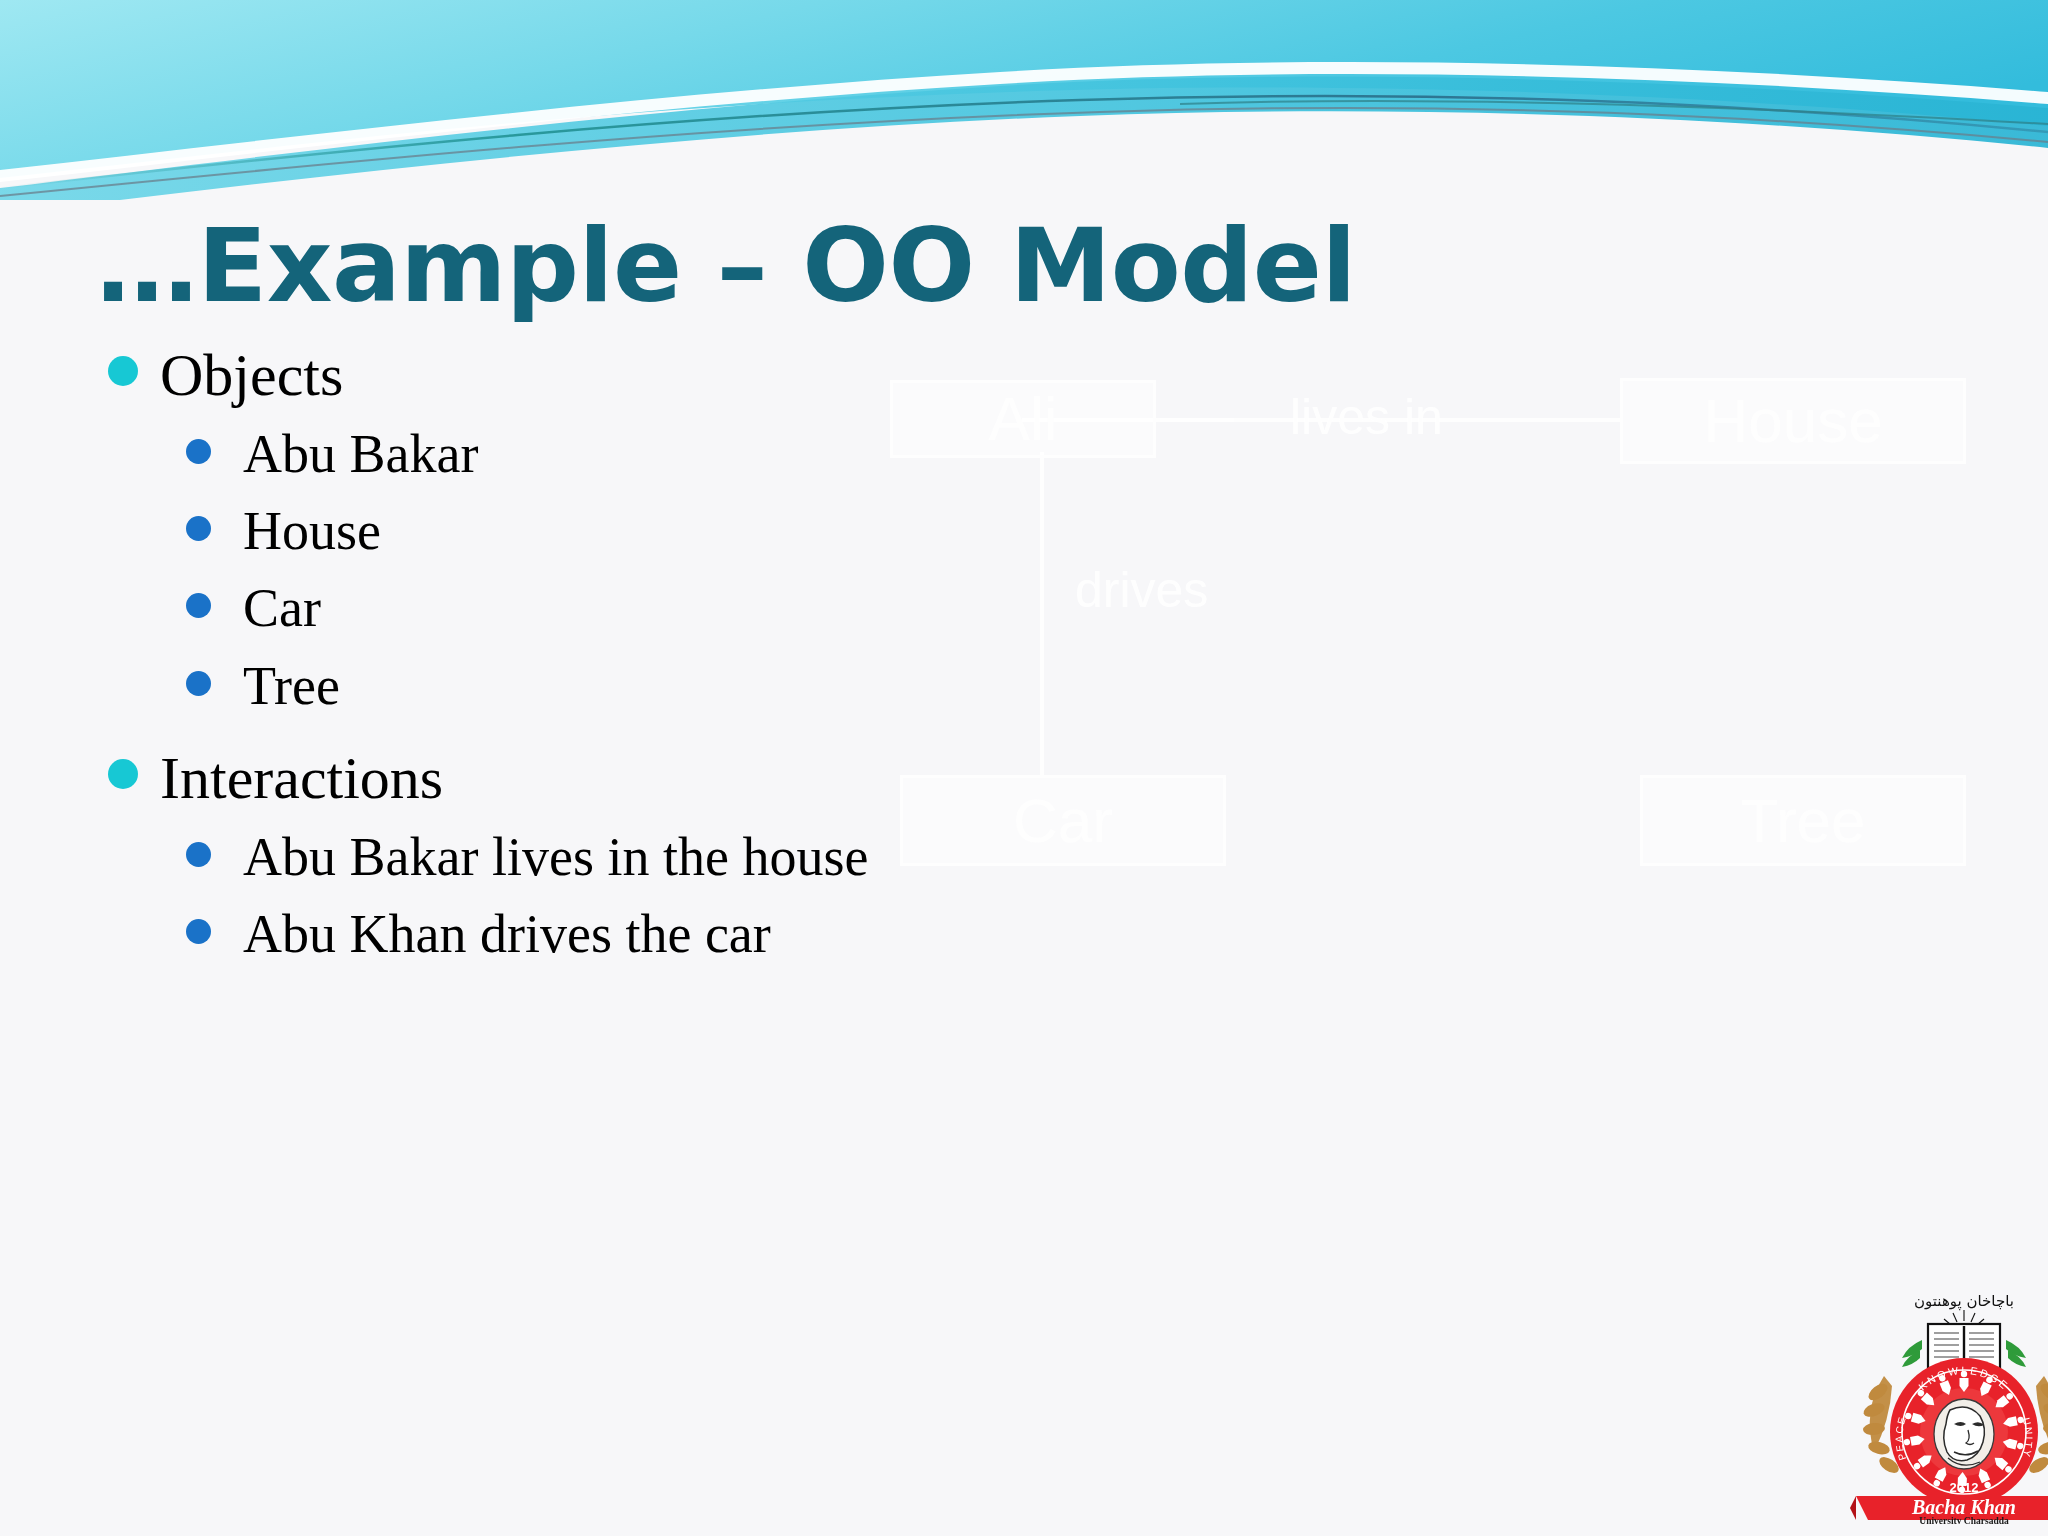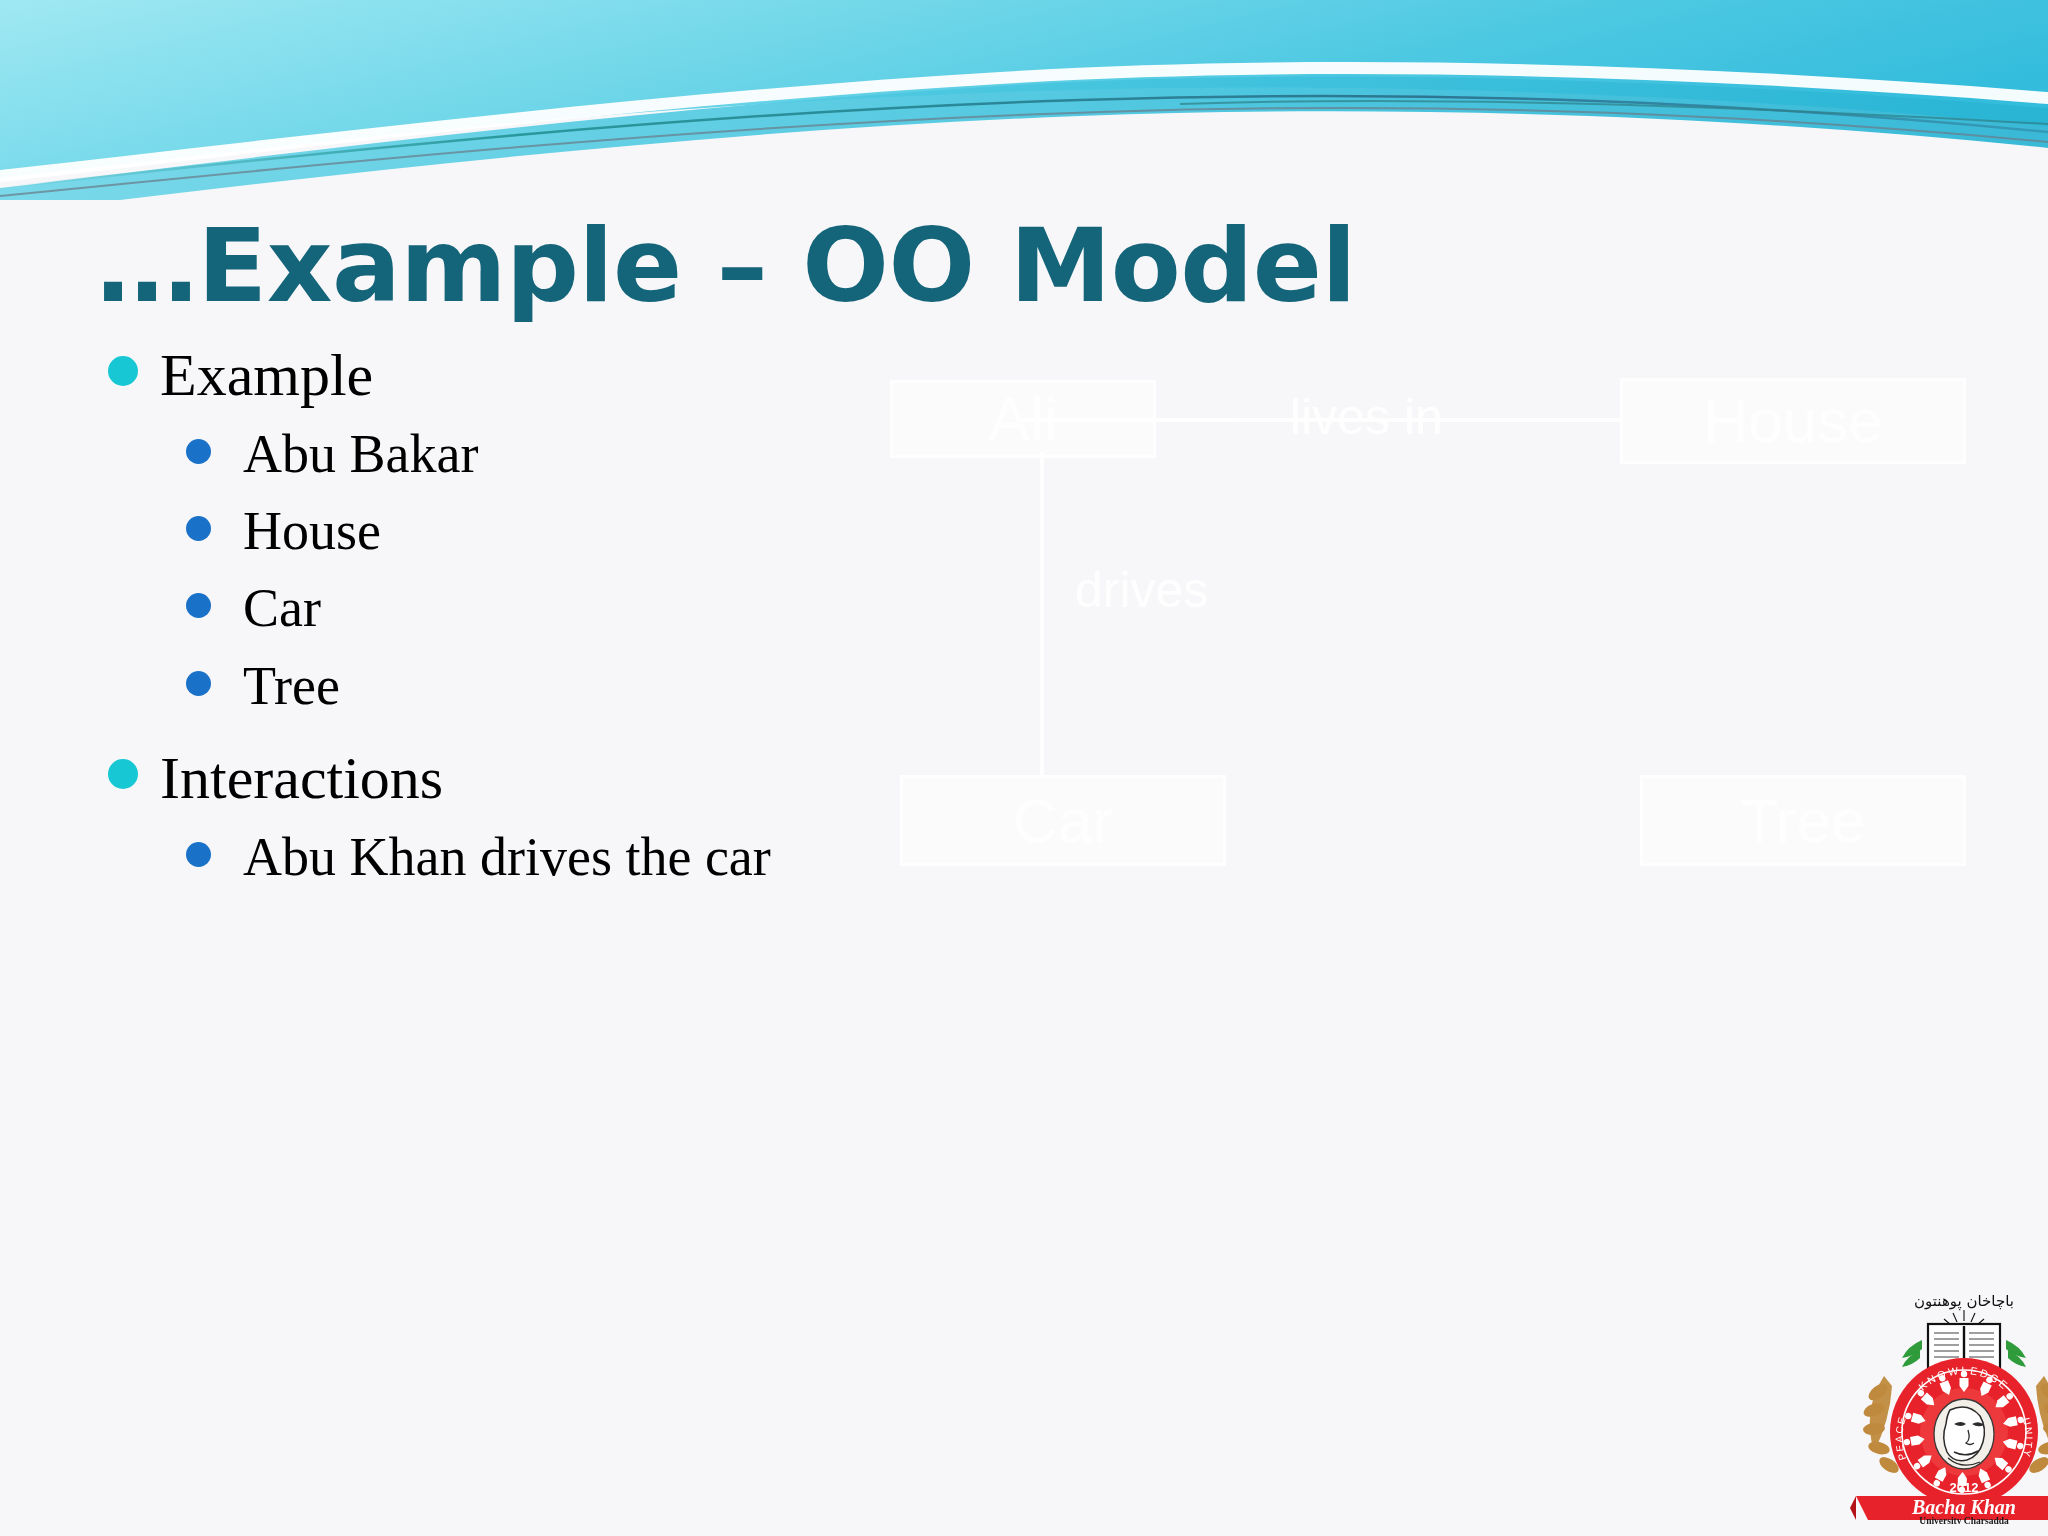--- a/index.html
+++ b/index.html
@@ -190,21 +190,21 @@
     <div class="wm-label" style="left:1290px; top:392px;">lives in</div>
     <div class="wm-label" style="left:1075px; top:565px;">drives</div>
   </div>
 
   <div id="title">…Example – OO Model</div>
 
   <div id="body">
 
     <div class="lvl1">
       <span class="bullet"></span>
-      <span class="btxt">Example</span>
+      <span class="btxt">Objects</span>
     </div>
 
     <div class="lvl2">
       <span class="bullet"></span>
       <span class="btxt">Abu Bakar</span>
     </div>
     <div class="lvl2">
       <span class="bullet"></span>
       <span class="btxt">House</span>
     </div>
@@ -215,20 +215,24 @@
     <div class="lvl2">
       <span class="bullet"></span>
       <span class="btxt">Tree</span>
     </div>
 
     <div class="lvl1" style="margin-top:18px;justify-content:flex-end;">
       <span class="bullet"></span>
       <span class="btxt">Interactions</span>
     </div>
 
+    <div class="lvl2">
+      <span class="bullet"></span>
+      <span class="btxt">Abu Bakar lives in the house</span>
+    </div>
     <div class="lvl2">
       <span class="bullet"></span>
       <span class="btxt">Abu Khan drives the car</span>
     </div>
   </div>
 
   <div id="logo">
     <svg viewBox="0 0 228 236" aria-hidden="true">
 
       <text x="114" y="18" text-anchor="middle" font-family="'DejaVu Sans', sans-serif" font-size="15" fill="#111111">باچاخان پوهنتون</text>

